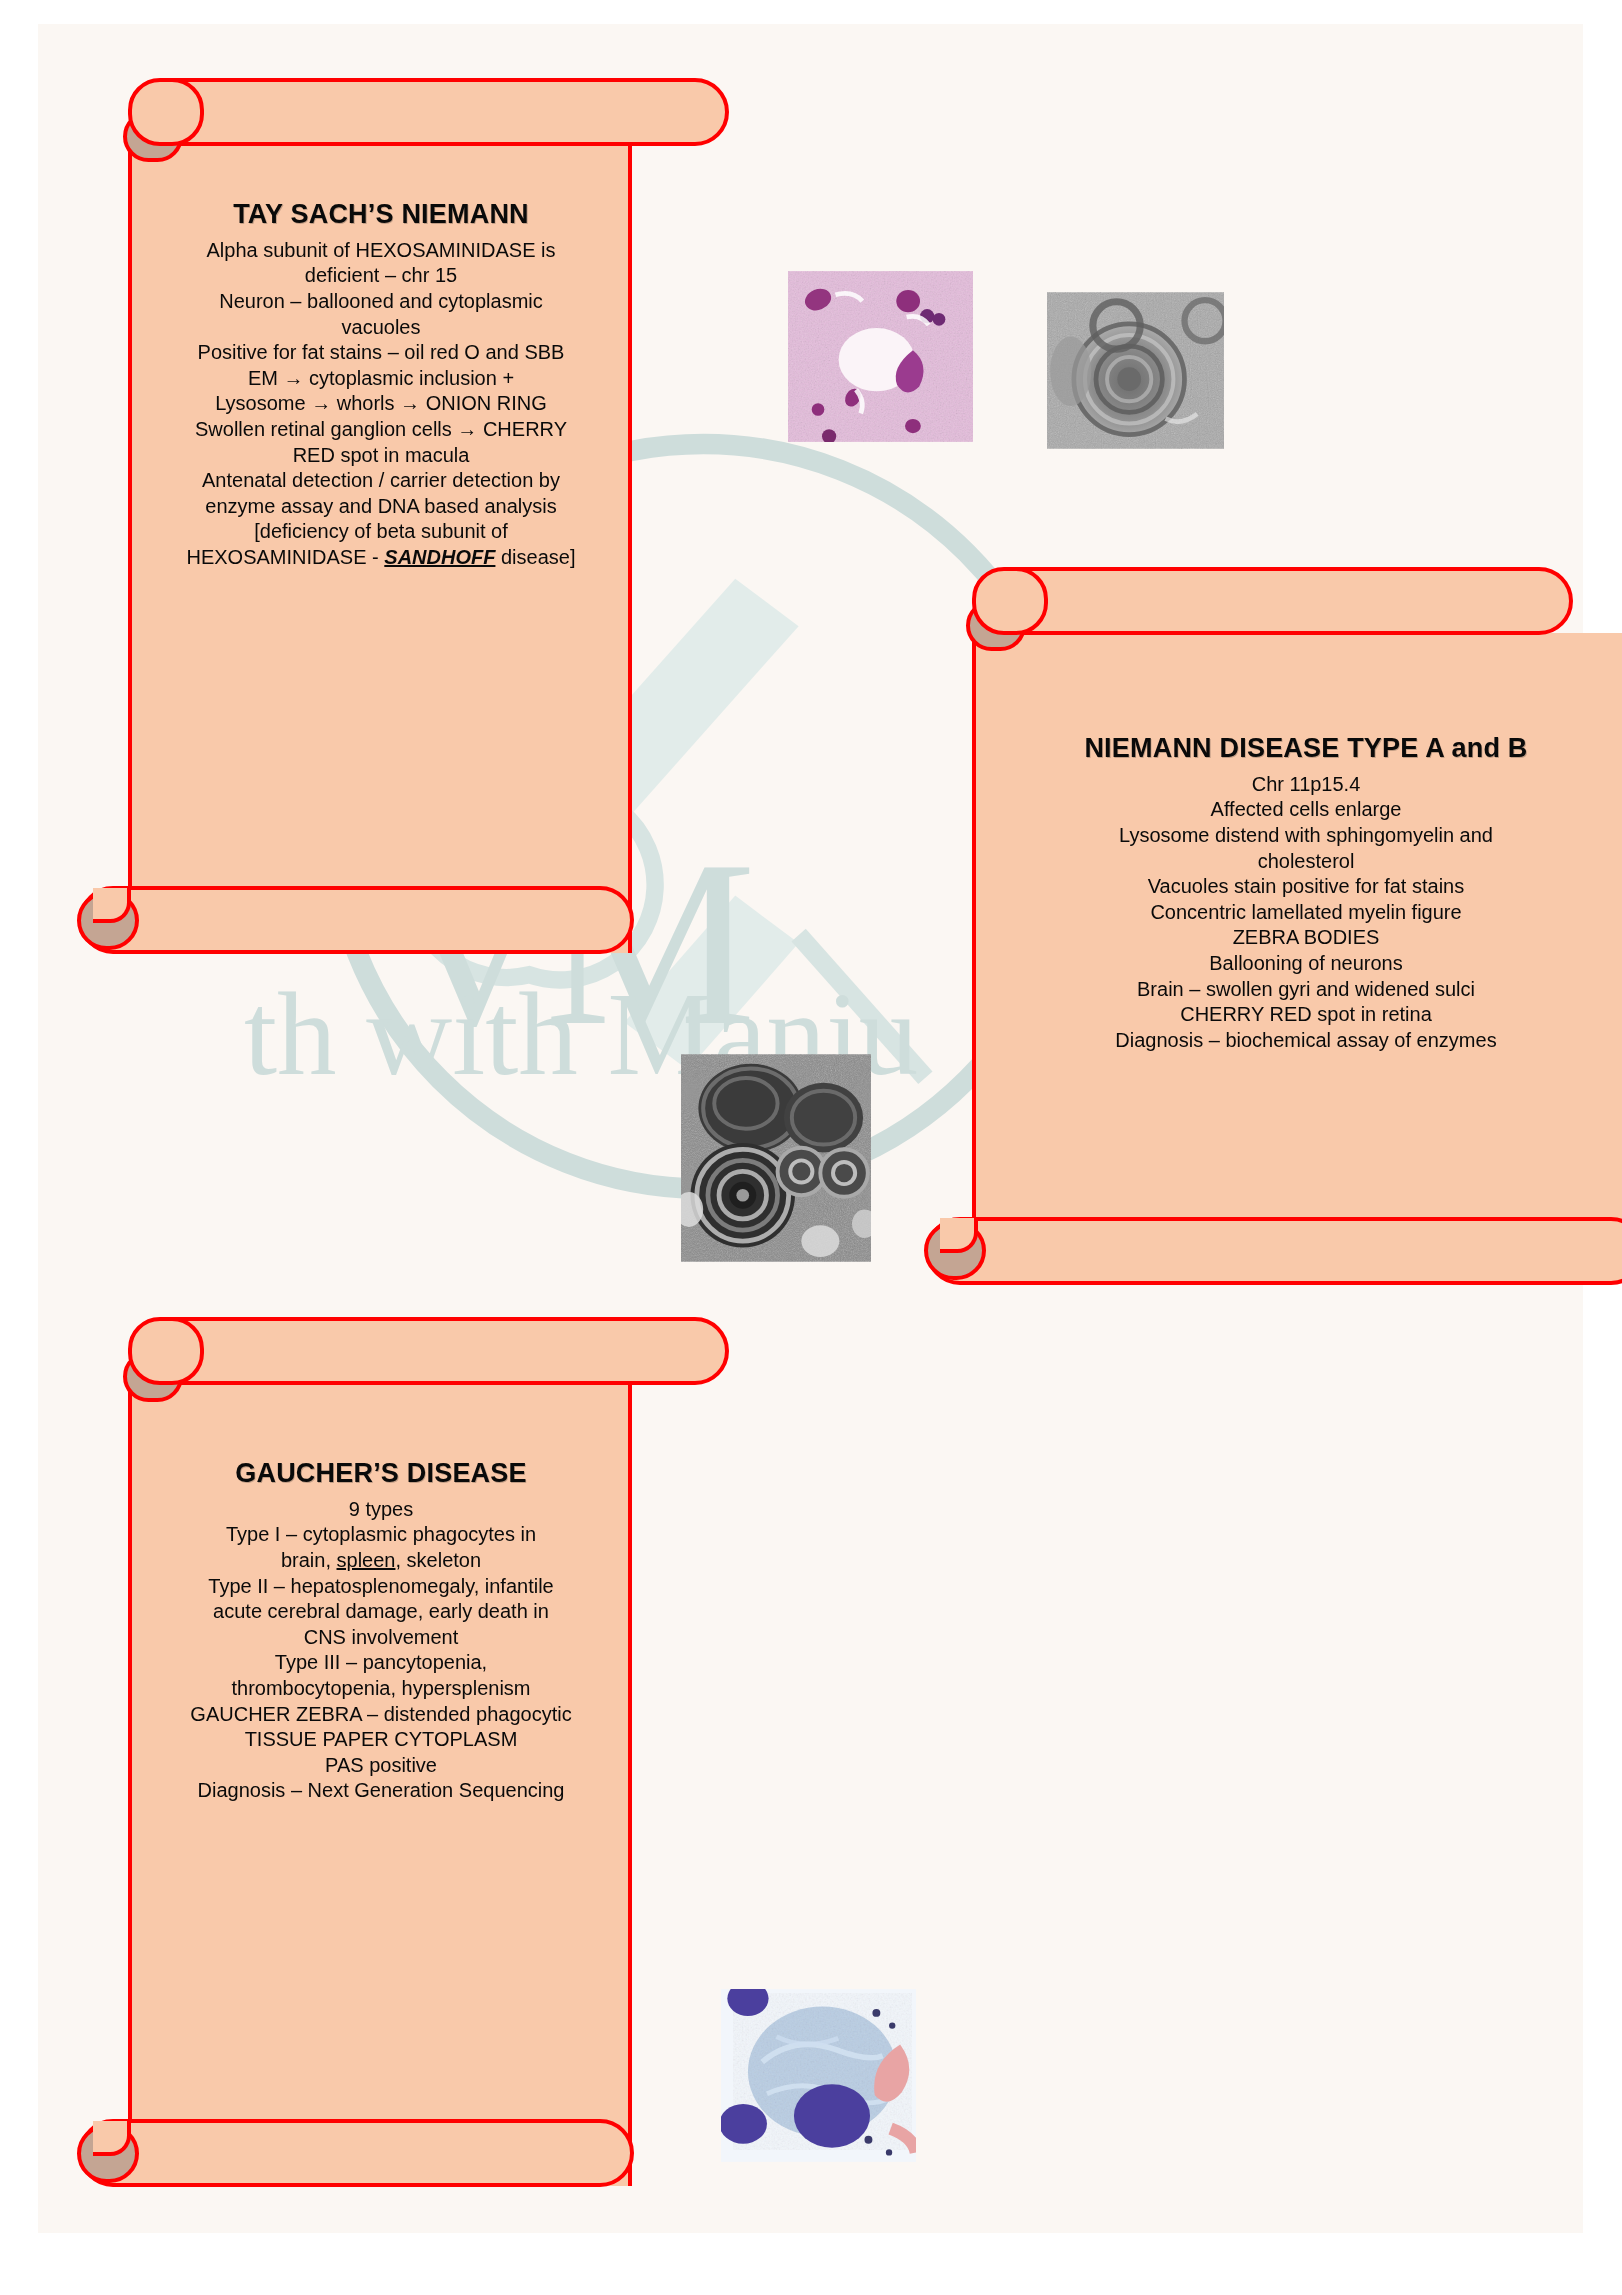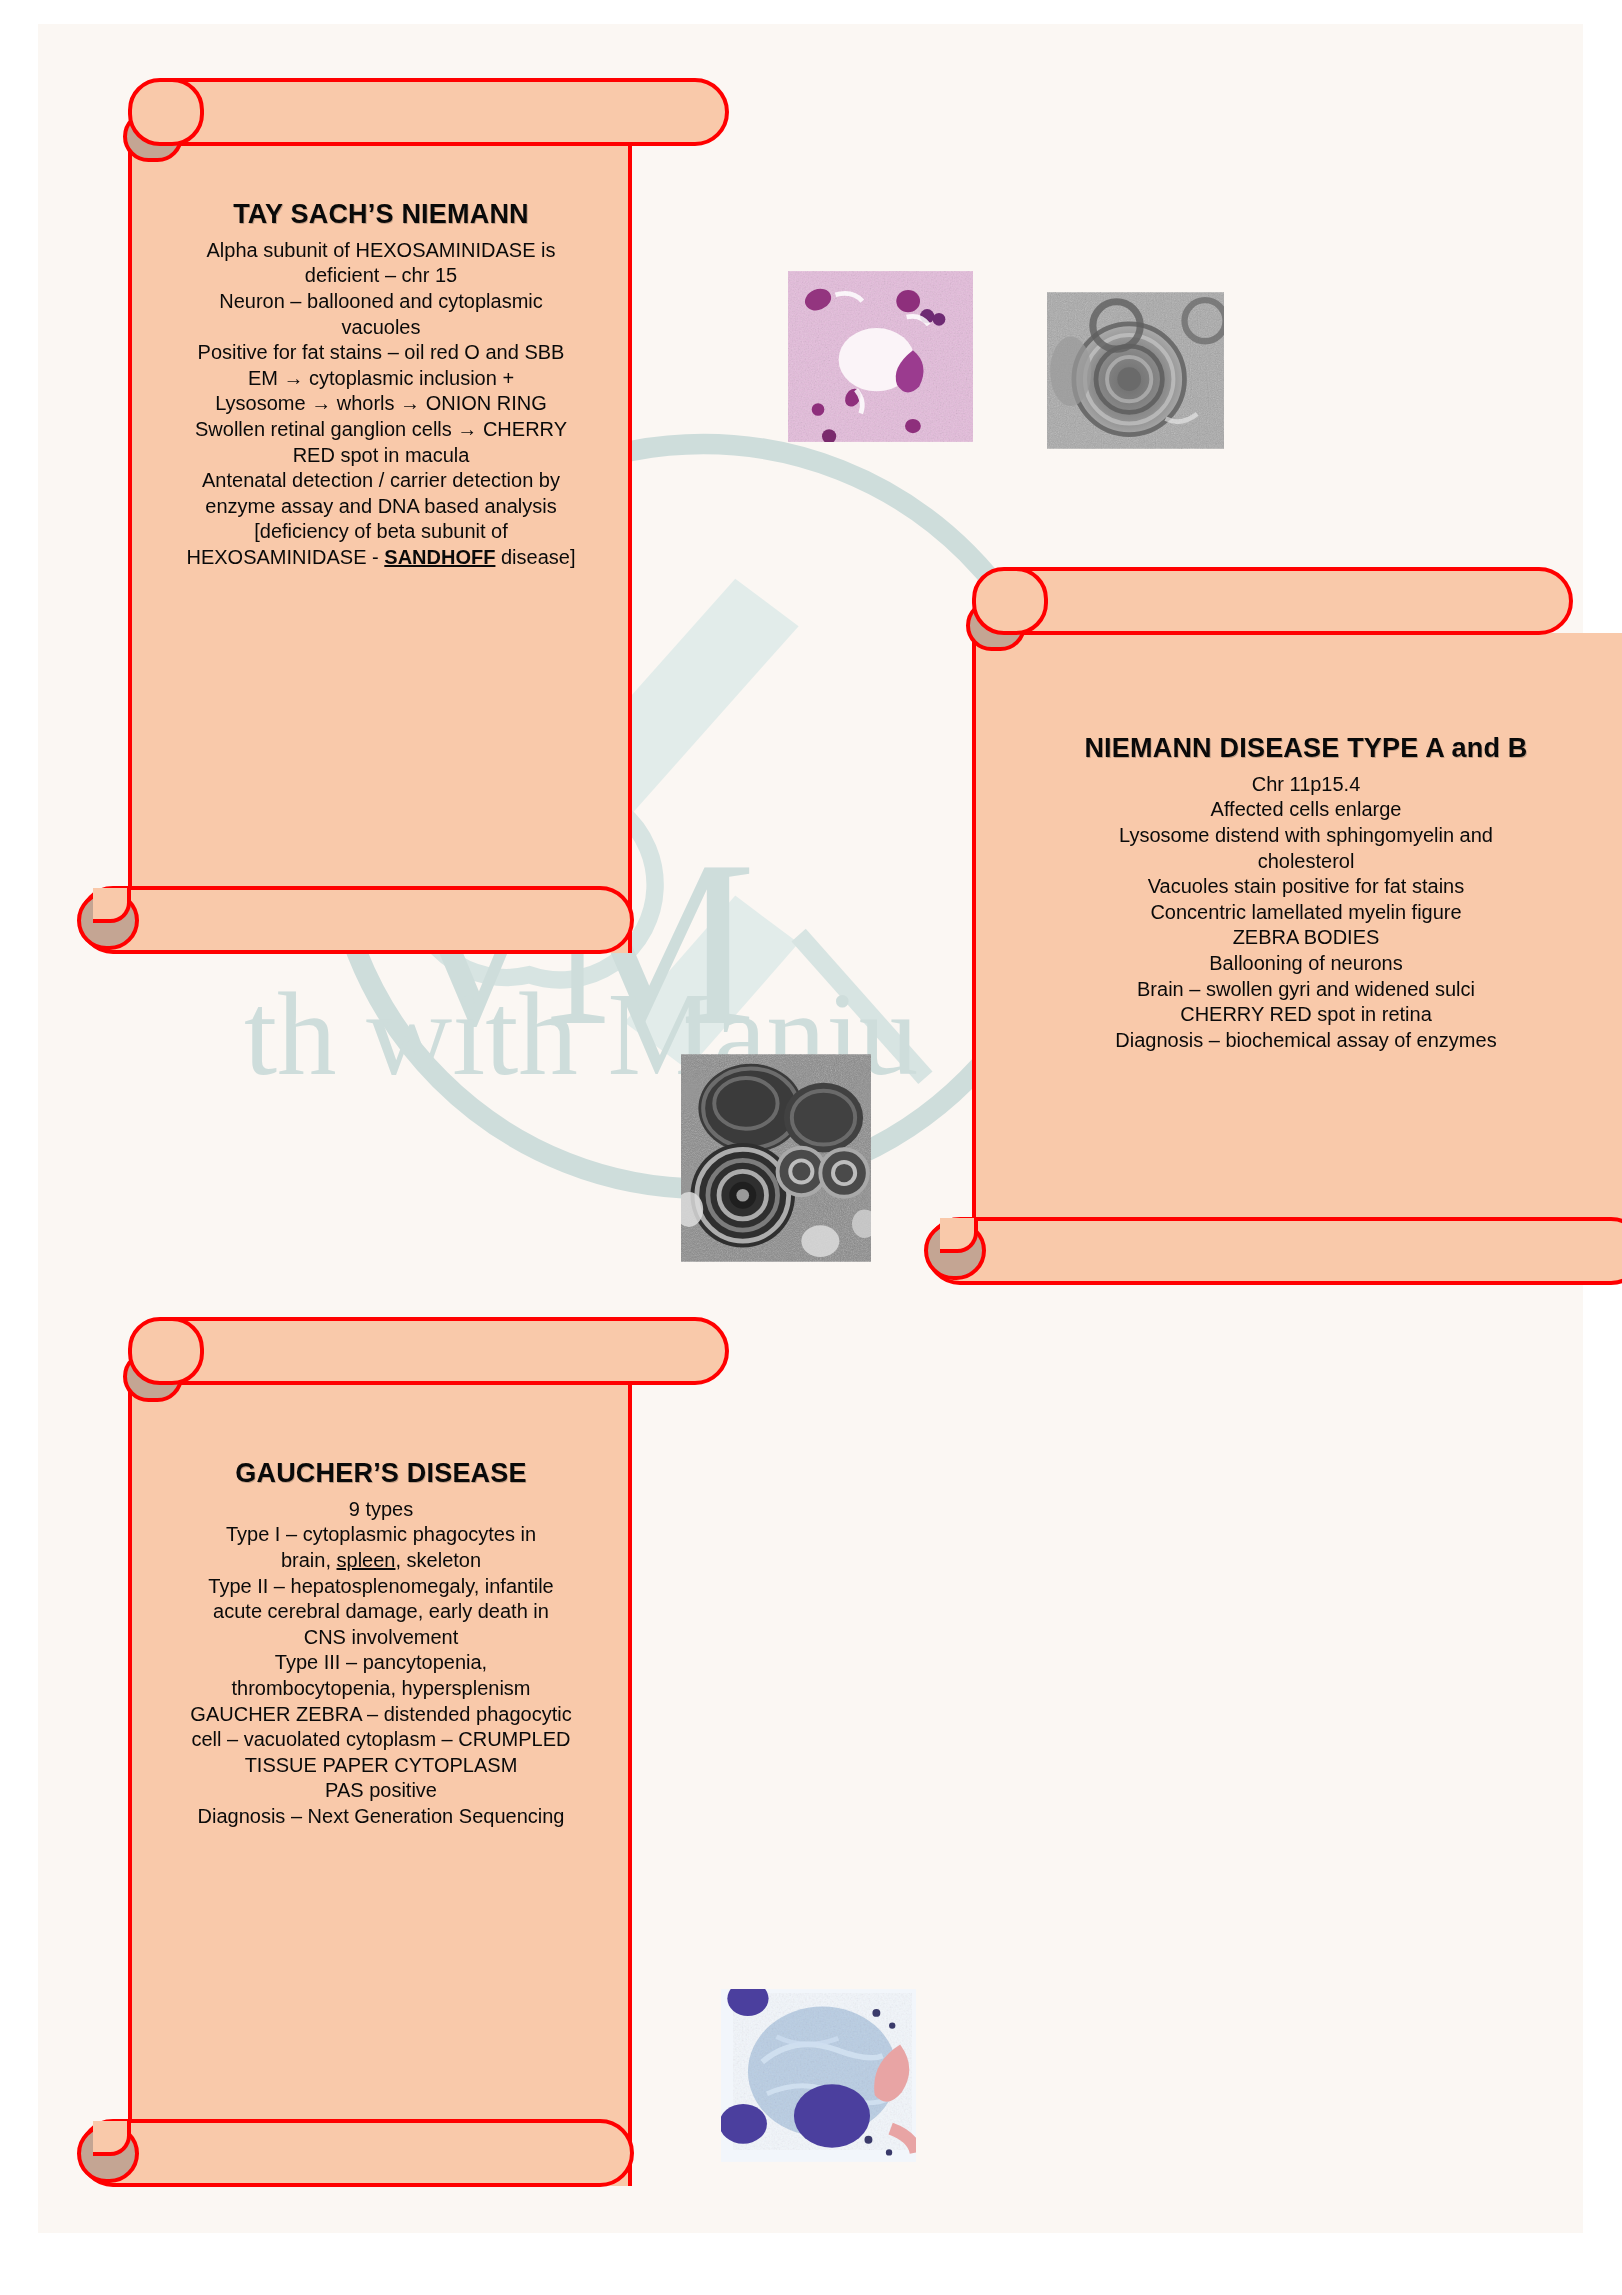--- a/index.html
+++ b/index.html
@@ -148,21 +148,21 @@
     font-weight: bold;
     font-size: 27px;
     letter-spacing: 0.2px;
     margin-bottom: 6.3px;
     text-shadow: 0.8px 0.8px 0 rgba(0,0,0,0.22);
   }
   .card-line {
     font-size: 20px;
   }
   .u { text-decoration: underline; }
-  .si { text-decoration: underline; font-weight: bold; }
+  .si { font-style: italic; text-decoration: underline; font-weight: bold; }
 
   
   .micro {
     position: absolute;
     z-index: 7;
     overflow: hidden;
   }
   .micro svg { display: block; }
 </style>
 </head>
@@ -379,21 +379,20 @@
       <div class="card-title">GAUCHER’S DISEASE</div>
       <div class="card-line">9 types</div>
       <div class="card-line">Type I – cytoplasmic phagocytes in</div>
       <div class="card-line"><span>brain, </span><span class="u">spleen</span><span>, skeleton</span></div>
       <div class="card-line">Type II – hepatosplenomegaly, infantile</div>
       <div class="card-line">acute cerebral damage, early death in</div>
       <div class="card-line">CNS involvement</div>
       <div class="card-line">Type III – pancytopenia,</div>
       <div class="card-line">thrombocytopenia, hypersplenism</div>
       <div class="card-line">GAUCHER ZEBRA – distended phagocytic</div>
-      <div class="card-line">cell – vacuolated cytoplasm – CRUMPLED</div>
       <div class="card-line">TISSUE PAPER CYTOPLASM</div>
       <div class="card-line">PAS positive</div>
       <div class="card-line">Diagnosis – Next Generation Sequencing</div>
     </div>
   </div>
 
 </div>
 
 
 </body></html>

